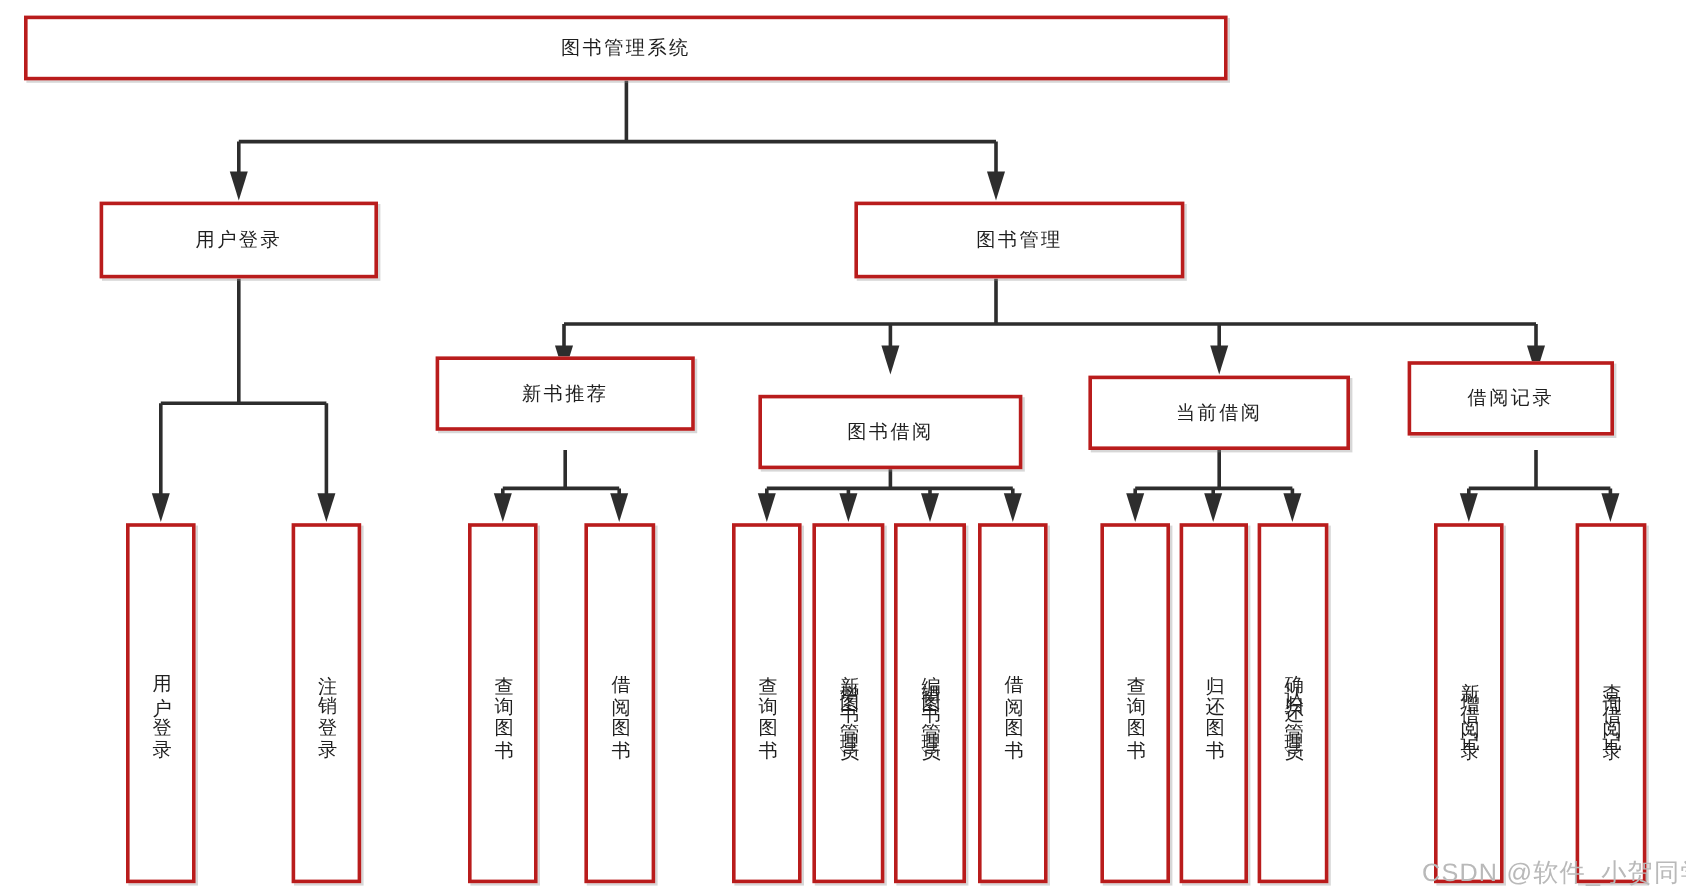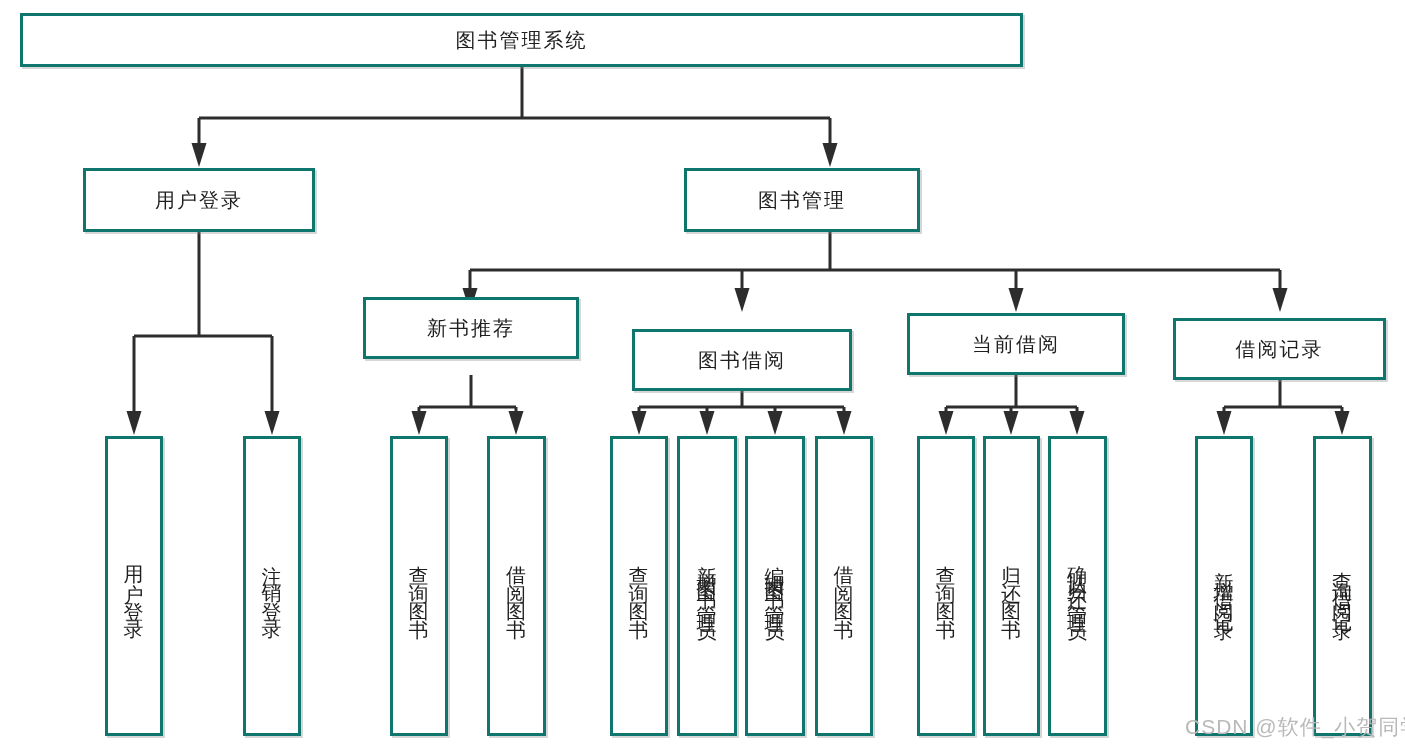--- a/index.html
+++ b/index.html
@@ -13,27 +13,27 @@
   }
   .connectors {
     position: absolute;
     left: 0; top: 0;
     width: 1405px; height: 747px;
     pointer-events: none;
   }
   .node {
     position: absolute;
     box-sizing: border-box;
-    border: 3px solid #0f766e;
+    border: 3px solid #b91c1c;
     background: #ffffff;
     color: #1f1f1f;
     display: flex;
     align-items: center;
     justify-content: center;
-    font-size: 20px;
+    font-size: 16px;
     box-shadow: 2px 2px 0 rgba(140,140,140,0.35);
     z-index: 2;
   }
   .hnode { letter-spacing: 2px; }
   .vnode span {
     writing-mode: vertical-rl;
     text-orientation: mixed;
     line-height: 1;
     white-space: nowrap;
   }
@@ -97,34 +97,34 @@
     </g>
   </svg>
 
   <div class="node hnode" style="left:20px; top:13px; width:1003px; height:54px;">
     <span>图书管理系统</span>
   </div>
 
   <div class="node hnode" style="left:83px; top:168px; width:232px; height:64px;">
     <span>用户登录</span>
   </div>
-  <div class="node hnode" style="left:684px; top:168px; width:236px; height:64px;">
+  <div class="node hnode" style="left:712px; top:168px; width:275px; height:64px;">
     <span>图书管理</span>
   </div>
 
   <div class="node hnode" style="left:363px; top:297px; width:216px; height:62px;">
     <span>新书推荐</span>
   </div>
   <div class="node hnode" style="left:632px; top:313px; width:220px; height:62px;margin-top:16px;">
     <span>图书借阅</span>
   </div>
   <div class="node hnode" style="left:907px; top:313px; width:218px; height:62px;">
     <span>当前借阅</span>
   </div>
-  <div class="node hnode" style="left:1173px; top:318px; width:213px; height:62px;">
+  <div class="node hnode" style="left:1173px; top:301px; width:172px; height:62px;">
     <span>借阅记录</span>
   </div>
 
   <div class="node vnode leaf ls4" style="left:105px; width:58px;">
     <span>用户登录</span>
   </div>
   <div class="node vnode leaf ls4" style="left:243px; width:58px;">
     <span>注销登录</span>
   </div>
 

